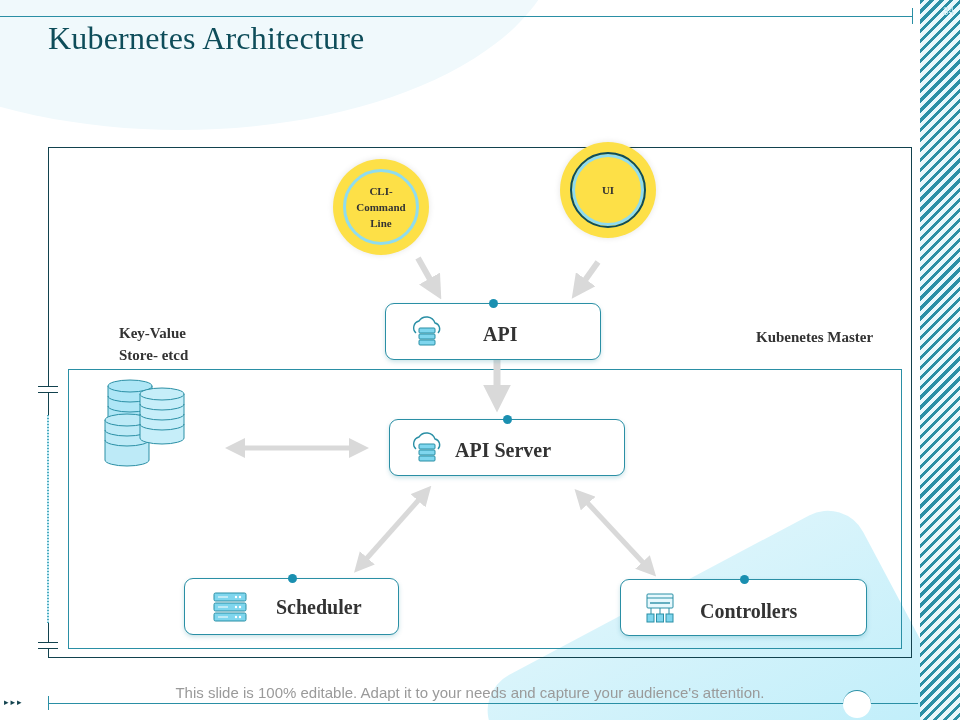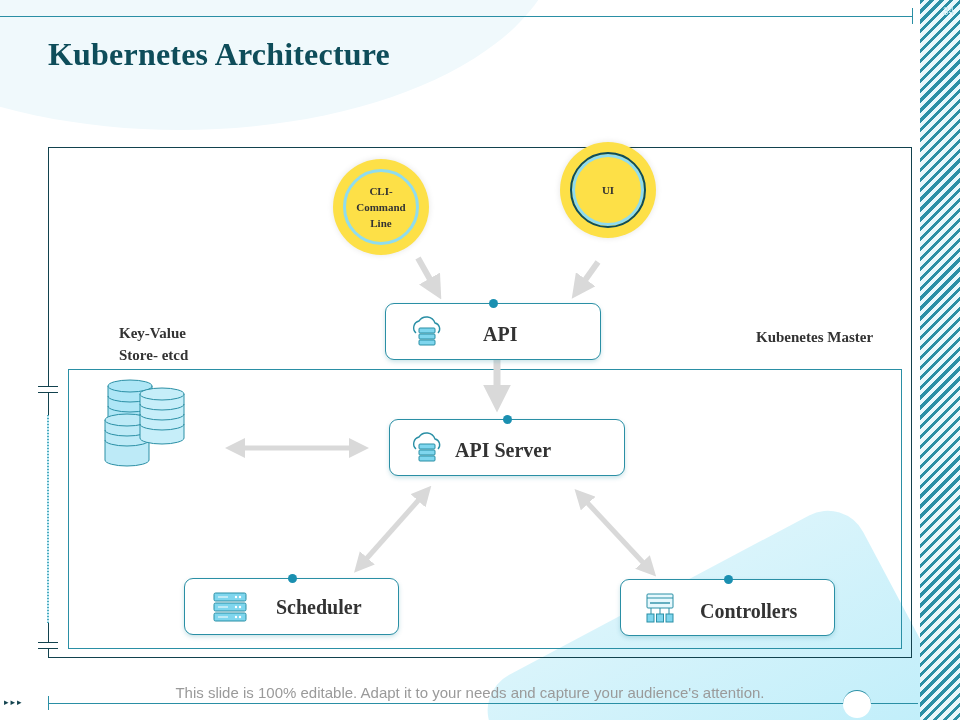--- a/index.html
+++ b/index.html
@@ -22,21 +22,21 @@
     background:repeating-linear-gradient(135deg,#2a8fa5 0 3px,#e9f8fc 3px 7px);
     z-index:2;
   }
   .slide-num {
     position:absolute; right:6px; top:6px; font-size:10px; color:#bfe6ef;
     font-family:"Liberation Sans", sans-serif; z-index:3;
   }
   .top-line { position:absolute; left:0; top:16px; width:912px; height:1px; background:#2a8fa5; z-index:1; }
   .top-tick { position:absolute; left:912px; top:8px; width:1px; height:16px; background:#2a8fa5; z-index:1; }
   .title {
-    position:absolute; left:48px; top:36px; font-size:32px; font-weight:bold;
+    position:absolute; left:48px; top:20px; font-size:32px; font-weight:normal;
     color:#0e4d5a; z-index:3; letter-spacing:0.2px;
   }
   .outer-box {
     position:absolute; left:48px; top:147px; width:864px; height:511px;
     border:1px solid #12424e; box-sizing:border-box; z-index:1;
   }
   .inner-box {
     position:absolute; left:68px; top:369px; width:834px; height:280px;
     border:1px solid #2a8fa5; box-sizing:border-box; z-index:1;
   }
@@ -178,21 +178,21 @@
       </g>
     <g stroke="#fff" stroke-width="1">
         <line x1="6" y1="6" x2="16" y2="6"></line>
         <line x1="6" y1="16" x2="16" y2="16"></line>
         <line x1="6" y1="26" x2="16" y2="26"></line>
       </g>
   </svg>
   <div class="label" style="left:91px; top:17px;">Scheduler</div>
 </div>
 
-<div class="node" style="left:620px; top:579px; width:215px; height:57px;">
+<div class="node" style="left:620px; top:579px; width:247px; height:57px;">
   <div class="dot"></div>
   <svg class="icon" style="left:24px; top:12px;" width="30" height="34" viewBox="0 0 30 34">
     <rect x="2" y="2" width="26" height="14" rx="1" fill="#e6f8fd" stroke="#2a8fa5" stroke-width="1"></rect>
     <line x1="2" y1="6" x2="28" y2="6" stroke="#2a8fa5" stroke-width="1"></line>
     <line x1="5" y1="11" x2="25" y2="11" stroke="#2a8fa5" stroke-width="1.4"></line>
     <g stroke="#2a8fa5" stroke-width="1">
         <line x1="6" y1="16" x2="6" y2="22"></line>
         <line x1="15" y1="16" x2="15" y2="22"></line>
         <line x1="24" y1="16" x2="24" y2="22"></line>
       </g>

